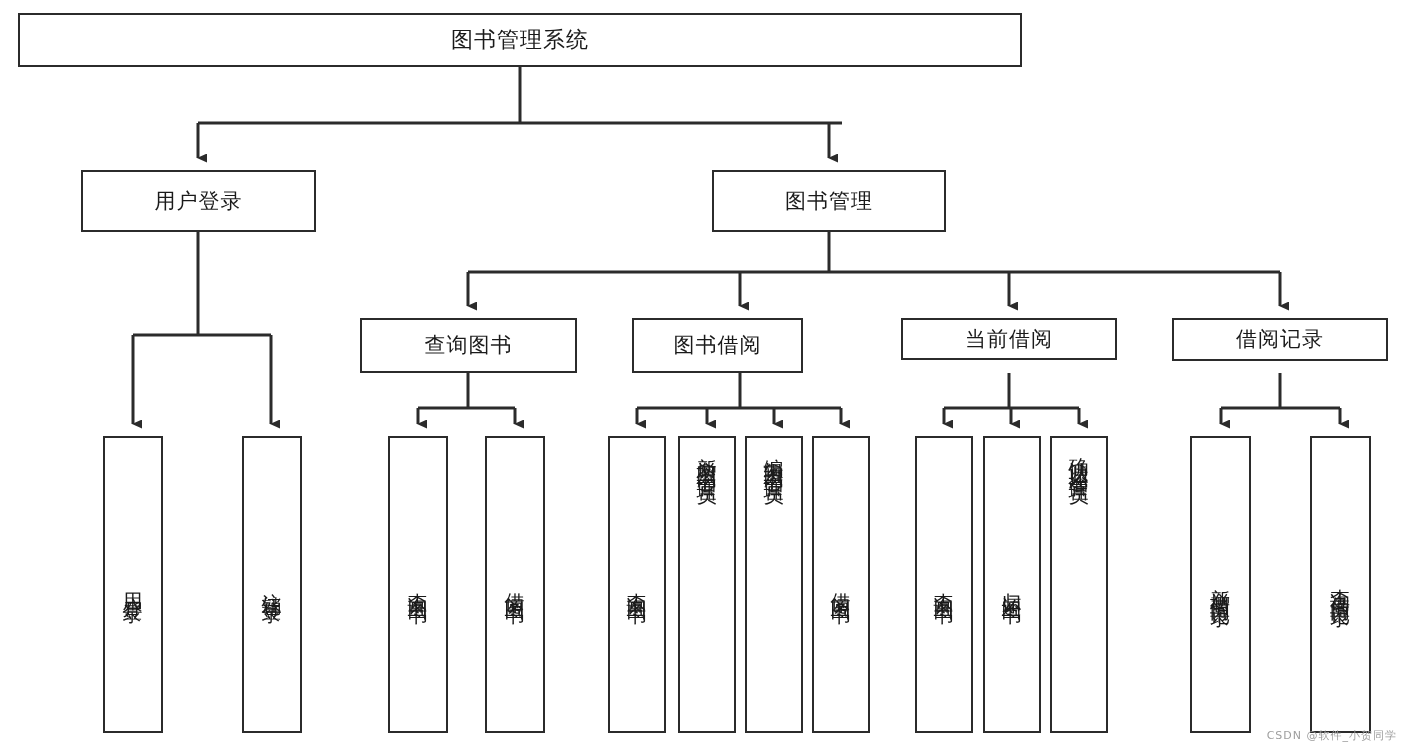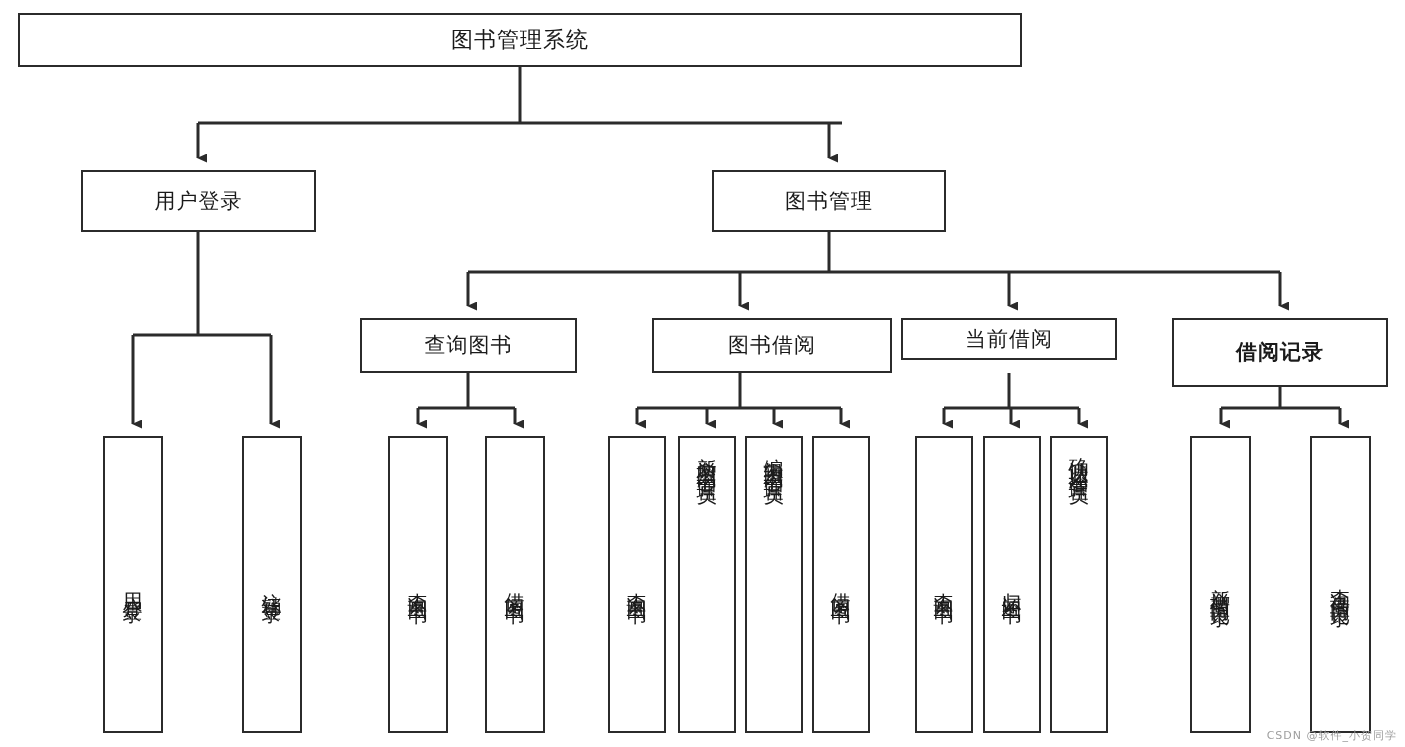--- a/index.html
+++ b/index.html
@@ -134,29 +134,29 @@
   </div>
 
   <div class="node" style="left:712px;top:170px;width:234px;height:62px;">
     <span class="label">图书管理</span>
   </div>
 
   <div class="node" style="left:360px;top:318px;width:217px;height:55px;">
     <span class="label">查询图书</span>
   </div>
 
-  <div class="node" style="left:652px;top:318px;width:240px;height:55px;">
+  <div class="node" style="left:632px;top:318px;width:171px;height:55px;">
     <span class="label">图书借阅</span>
   </div>
 
   <div class="node" style="left:901px;top:318px;width:216px;height:42px;">
     <span class="label">当前借阅</span>
   </div>
 
-  <div class="node" style="left:1172px;top:318px;width:216px;height:69px;font-weight:bold;">
+  <div class="node" style="left:1172px;top:318px;width:216px;height:43px;">
     <span class="label">借阅记录</span>
   </div>
 
   <div class="node leaf" style="left:103px;top:436px;width:60px;height:297px;">
     <span class="leafwrap center">
       <span class="label">用户登录</span>
     </span>
   </div>
 
   <div class="node leaf" style="left:242px;top:436px;width:60px;height:297px;">

